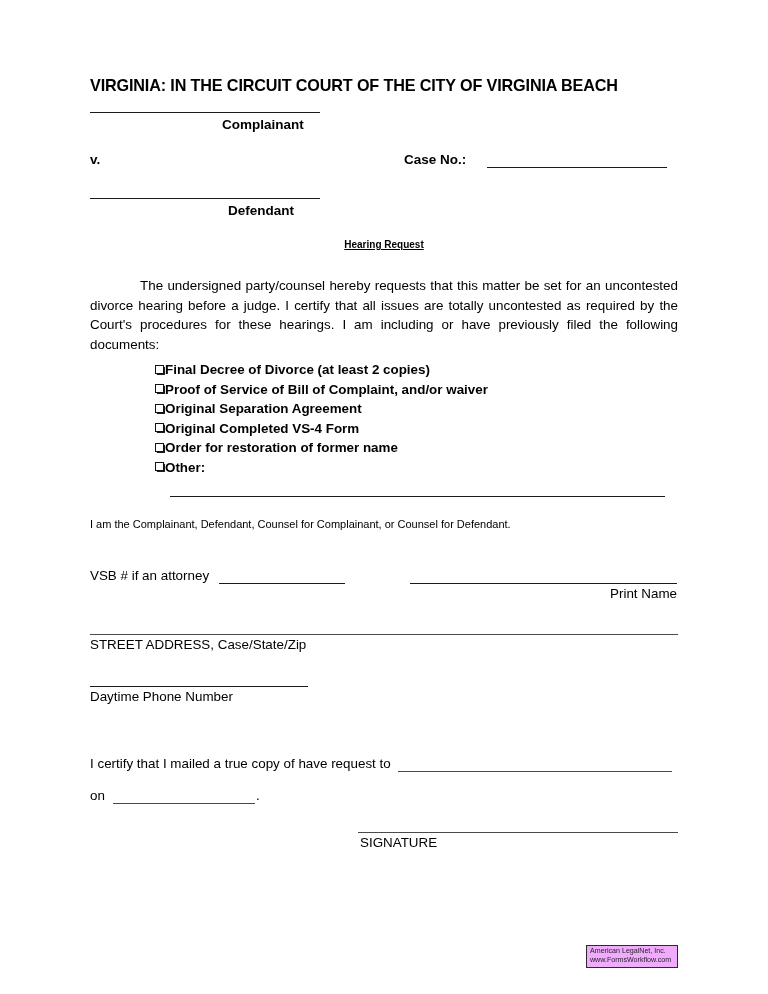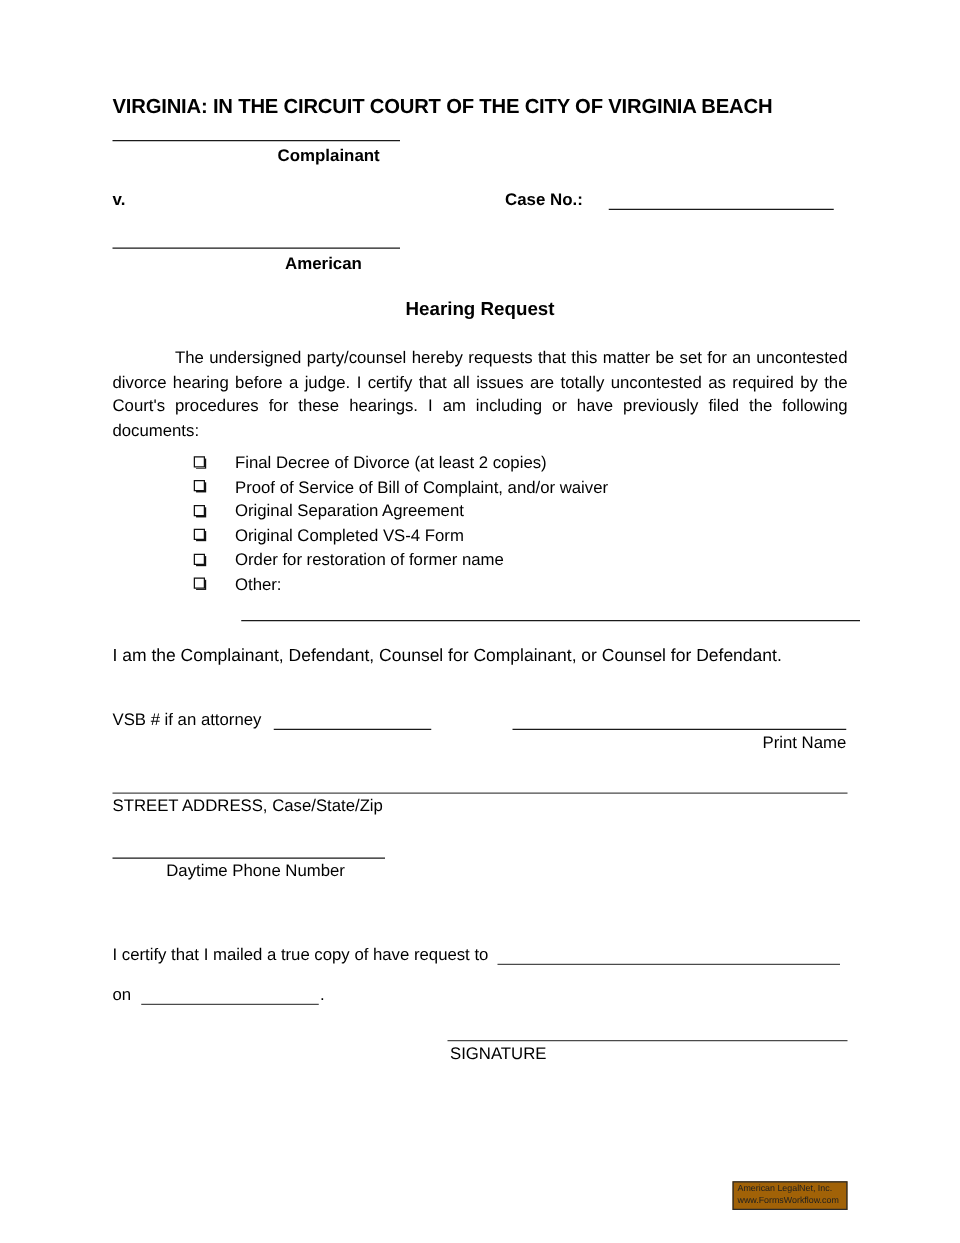--- a/index.html
+++ b/index.html
@@ -59,22 +59,23 @@
   .v-label { left: 90px; top: 152px; font-size: 13.5px; font-weight: bold; }
 
   .caseno-label { left: 404px; top: 152px; font-size: 13.5px; font-weight: bold; }
   .caseno-rule { left: 487px; top: 167px; width: 180px; }
 
   .defendant-rule { left: 90px; top: 198px; width: 230px; }
   .defendant-label { left: 228px; top: 203px; }
 
   
   .section-title {
-    font-size: 15px;
-    font-weight: bold;
+    font-size: 10px;
+    font-weight: bold;
+    text-decoration: underline;
   }
   .hearing-title { left: 90px; top: 239px; width: 588px; text-align: center; }
 
   .body-para {
     left: 90px;
     top: 276px;
     width: 588px;
     font-size: 13.4px;
     line-height: 19.6px;
     text-align: justify;
@@ -85,22 +86,23 @@
   .checklist {
     position: absolute;
     left: 155px;
     top: 360px;
     width: 524px;
     font-size: 13.4px;
     line-height: 19.5px;
   }
   .check-row {
     position: relative;
-    padding-left: 33px;
+    padding-left: 10px;
     margin-bottom: 0px;
+    font-weight: bold;
   }
   .check-box {
     position: absolute;
     left: 0;
     top: 4.5px;
     width: 7px;
     height: 7px;
     border: 1.2px solid #111;
     box-shadow: 1.4px 1.4px 0 -0.45px #111;
   }
@@ -111,40 +113,40 @@
     height: 13px;
     width: 495px;
     margin-left: 5px;
   }
 
   
   .iam-para {
     left: 90px;
     top: 515px;
     width: 588px;
-    font-size: 14px;
+    font-size: 11px;
     line-height: 19.6px;
     text-align: justify;
   }
 
   .vsb-label { left: 90px; top: 568px; font-size: 13.4px; }
   .vsb-rule { left: 219px; top: 583px; width: 126px; }
 
   .printname-rule { left: 410px; top: 583px; width: 267px; }
   .printname-label {
     left: 410px; top: 586px; width: 267px;
     text-align: right; font-size: 13.4px;
   }
 
   
   .street-rule { left: 90px; top: 634px; width: 588px; }
   .street-label { left: 90px; top: 637px; font-size: 13.4px; }
 
   .phone-rule { left: 90px; top: 686px; width: 218px; }
-  .phone-label { left: 90px; top: 689px; font-size: 13.4px; margin-left: 43px; }
+  .phone-label { left: 90px; top: 689px; font-size: 13.4px; }
 
   
   .cert-title { left: 90px; top: 724px; width: 588px; text-align: center; }
 
   .cert-line1 { left: 90px; top: 756px; font-size: 13.4px; }
   .cert-rule1 { left: 398px; top: 771px; width: 274px; }
 
   .cert-on { left: 90px; top: 788px; font-size: 13.4px; }
   .cert-rule2 { left: 113px; top: 803px; width: 142px; }
   .cert-period { left: 256px; top: 788px; font-size: 13.4px; }
@@ -153,21 +155,21 @@
   .sig-rule { left: 358px; top: 832px; width: 320px; }
   .sig-label { left: 360px; top: 835px; font-size: 13.4px; }
 
   
   .footer-stamp {
     position: absolute;
     left: 586px;
     top: 945px;
     width: 92px;
     border: 1.1px solid #2b2b2b;
-    background: #a16207;
+    background: #f0abfc;
     padding: 1px 13px 2px 3px;
     box-sizing: border-box;
   }
   .footer-stamp div {
     font-size: 7.1px;
     line-height: 9.2px;
     color: #1f1f1f;
     white-space: nowrap;
   }
 </style>
@@ -180,21 +182,21 @@
 
   <div class="rule complainant-rule"></div>
   <div class="blk caption-label complainant-label">Complainant</div>
 
   <div class="blk v-label">v.</div>
 
   <div class="blk caseno-label">Case No.:</div>
   <div class="rule caseno-rule"></div>
 
   <div class="rule defendant-rule"></div>
-  <div class="blk caption-label defendant-label">American</div>
+  <div class="blk caption-label defendant-label">Defendant</div>
 
   <div class="blk section-title hearing-title">Hearing Request</div>
 
   <div class="blk body-para">The undersigned party/counsel hereby requests that this matter be set for an uncontested divorce hearing before a judge.  I certify that all issues are totally uncontested as required by the Court's procedures for these hearings.  I am including or have previously filed the following documents:</div>
 
   <div class="checklist">
 
     <div class="check-row">
       <span class="check-box"></span>
       <span>Final Decree of Divorce (at least 2 copies)</span>

